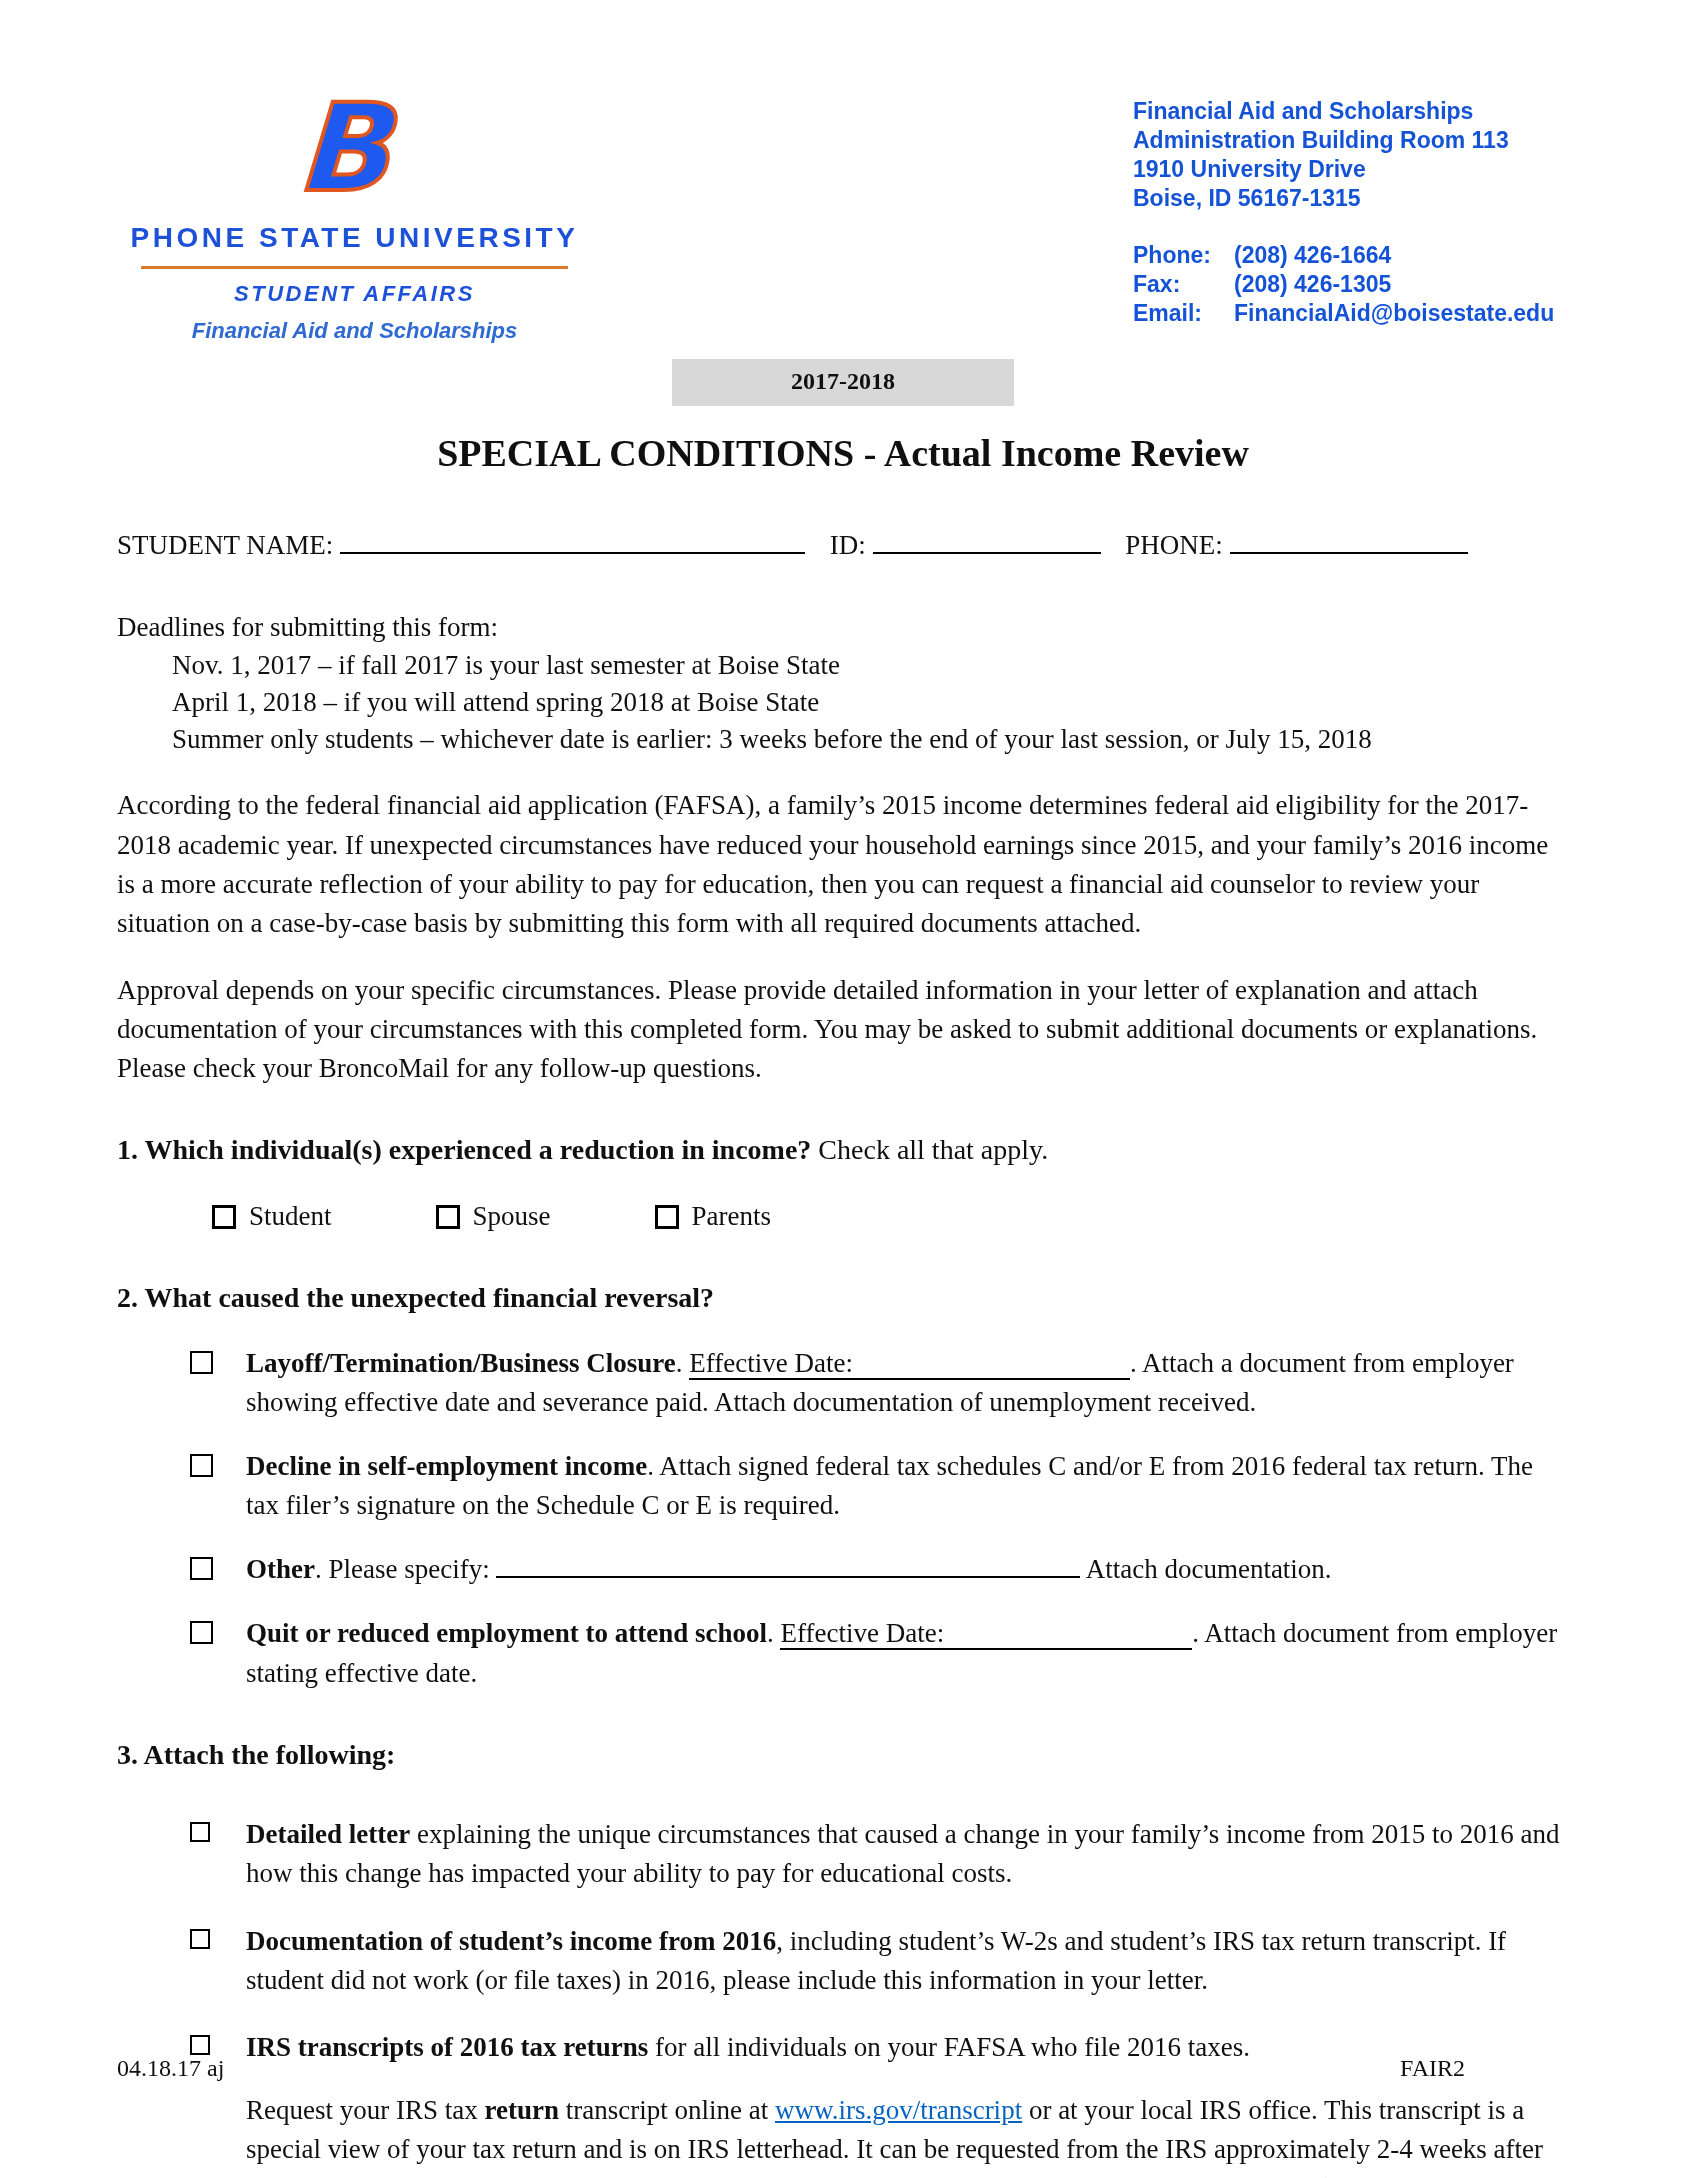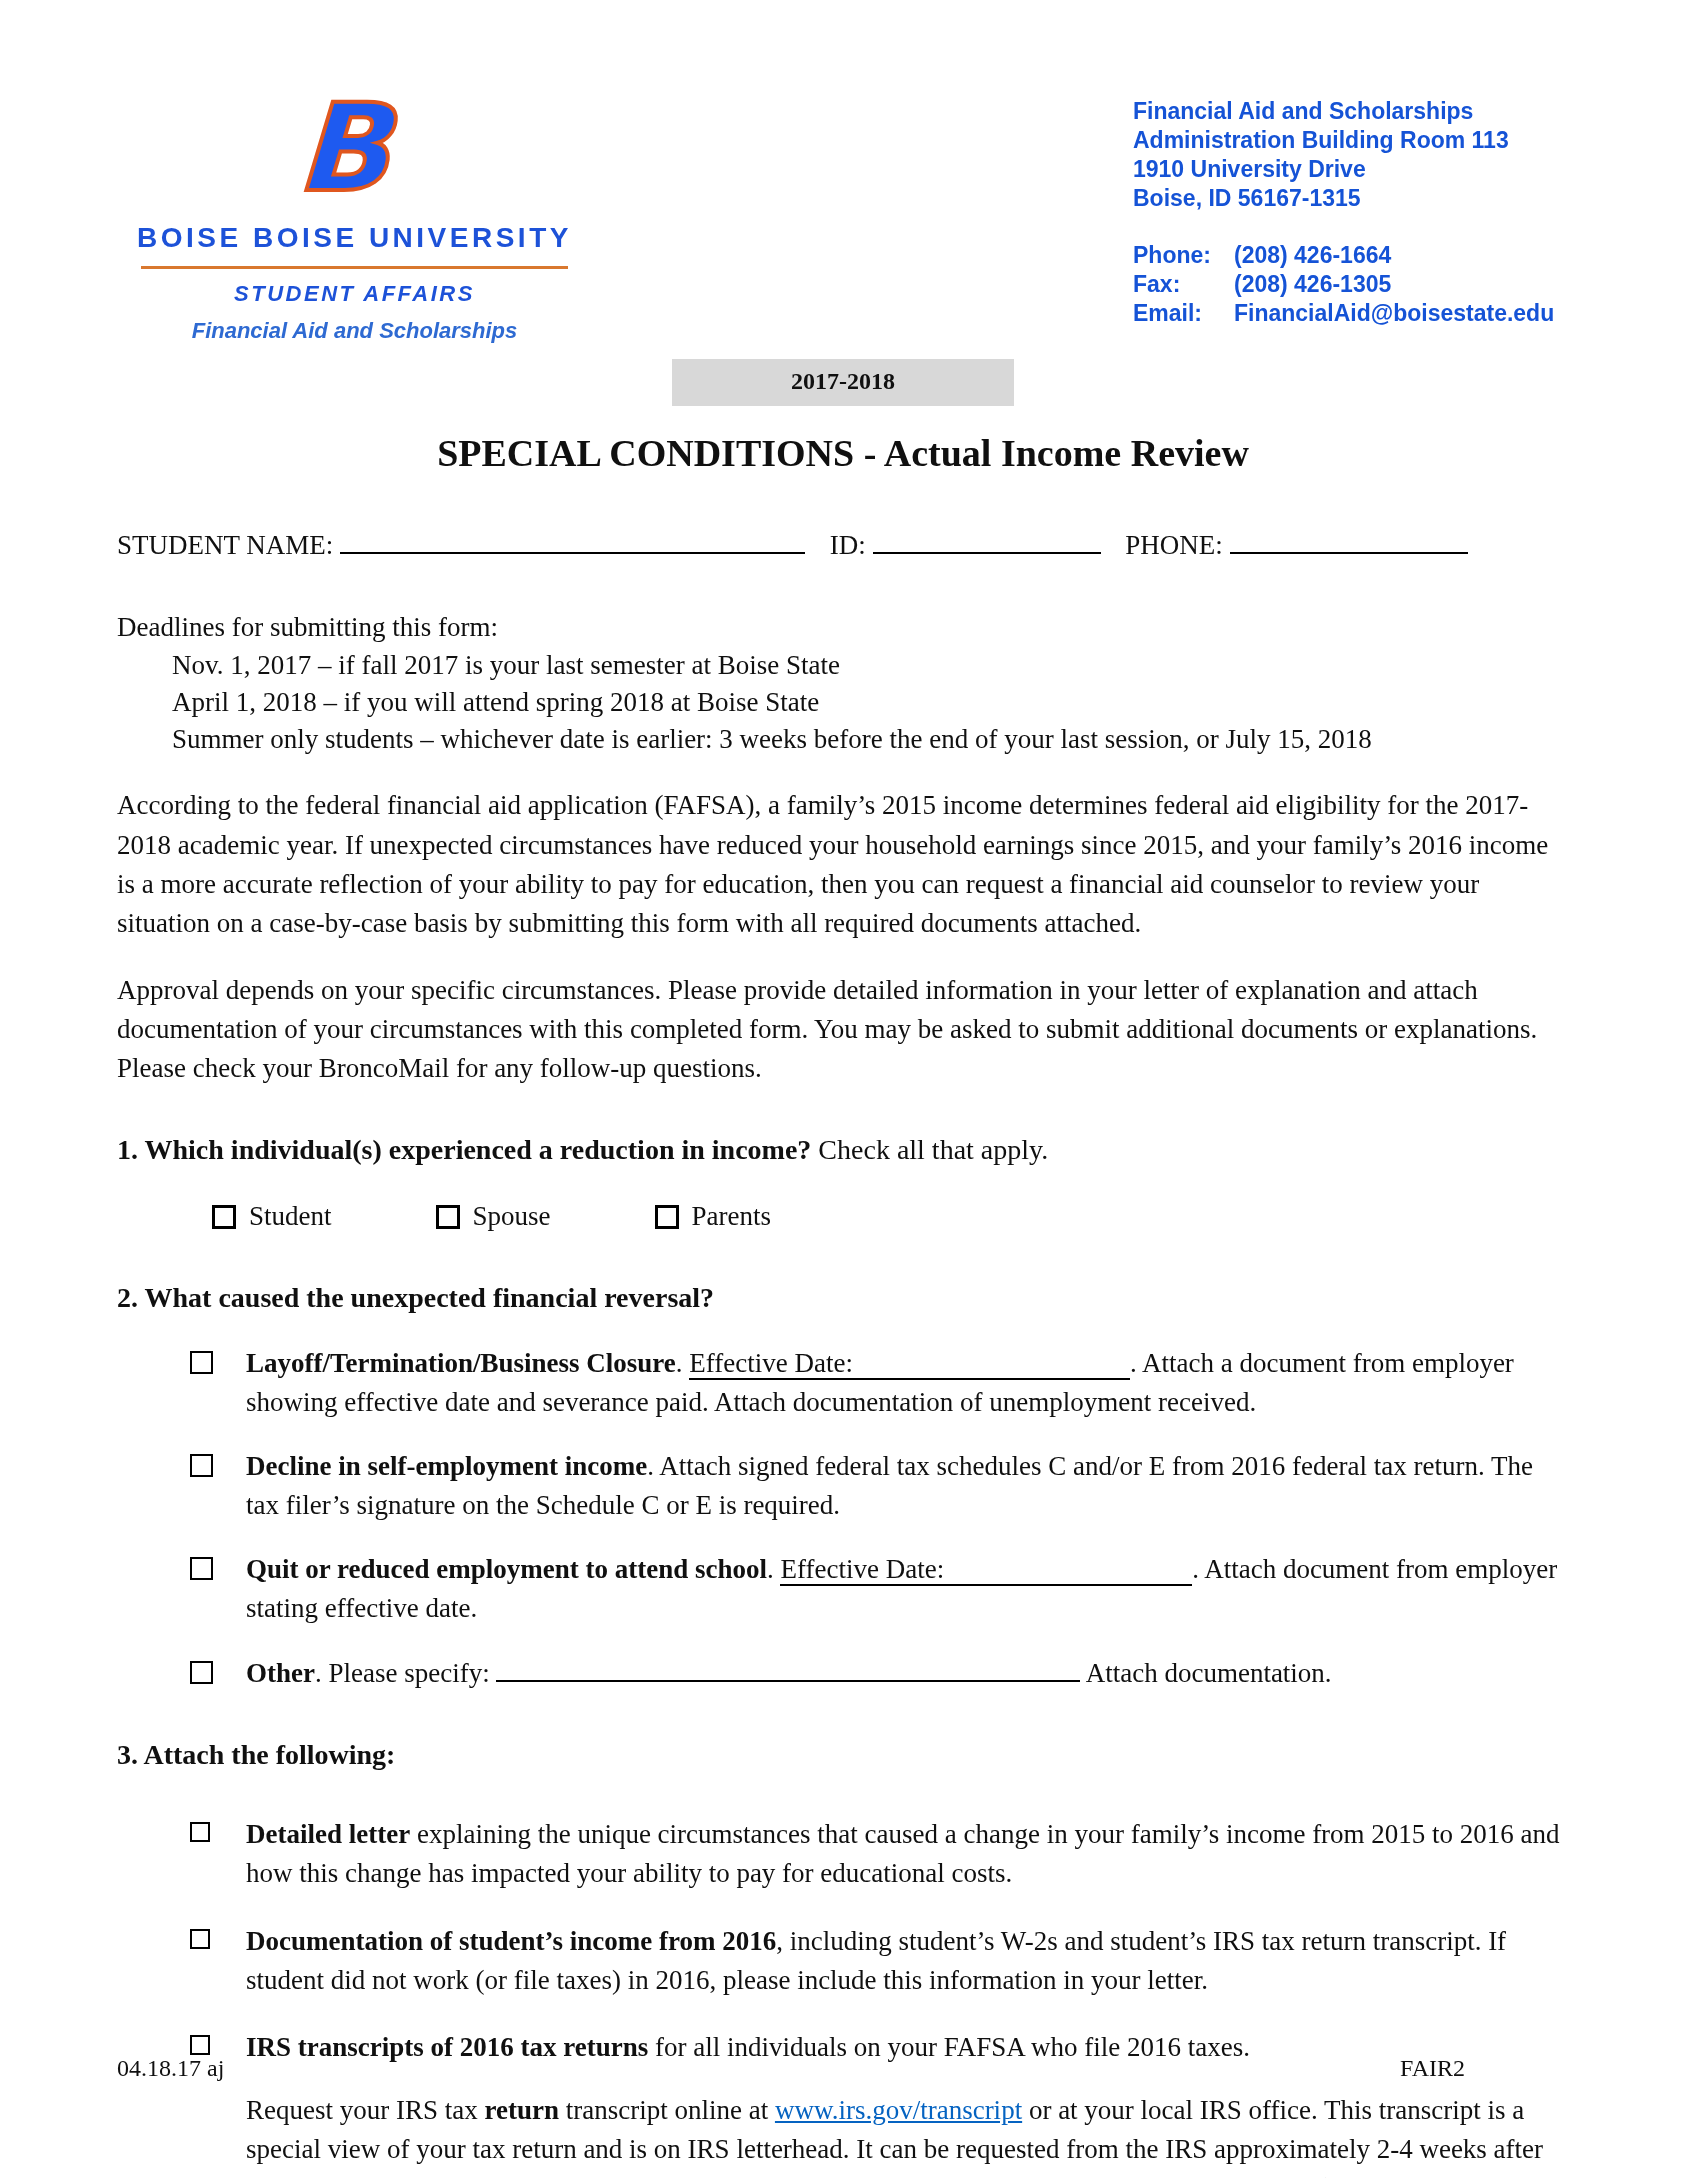--- a/index.html
+++ b/index.html
@@ -98,21 +98,21 @@
   }
 </style>
 </head>
 <body>
 
 <div class="page">
 
   <div class="header">
     <div class="logo-block">
       <div class="logo-b">B</div>
-      <div class="logo-university">BOISE BOISE UNIVERSITY</div>
+      <div class="logo-university">PHONE STATE UNIVERSITY</div>
       <div class="logo-rule"></div>
       <div class="logo-affairs">STUDENT AFFAIRS</div>
       <div class="logo-dept">Financial Aid and Scholarships</div>
     </div>
     <div class="contact">
       <div>Financial Aid and Scholarships</div>
       <div>Administration Building Room 113</div>
       <div>1910 University Drive</div>
       <div>Boise, ID 56167-1315</div>
       <div class="contact-rows">
@@ -180,26 +180,26 @@
       <span><b>Layoff/Termination/Business Closure</b><span>. </span><span class="eff pad280"><span>Effective Date:</span></span><span>. Attach a document from employer showing effective date and severance paid. Attach documentation of unemployment received.</span></span>
     </div>
 
     <div class="opt">
       <span class="checkbox cb-md"></span>
       <span><b>Decline in self-employment income</b><span>. Attach signed federal tax schedules C and/or E from 2016 federal tax return. The tax filer’s signature on the Schedule C or E is required.</span></span>
     </div>
 
     <div class="opt">
       <span class="checkbox cb-md"></span>
+      <span><b>Other</b><span>. Please specify: </span><span class="blank w590"></span><span> Attach documentation.</span></span>
+    </div>
+
+    <div class="opt">
+      <span class="checkbox cb-md"></span>
       <span><b>Quit or reduced employment to attend school</b><span>. </span><span class="eff pad250"><span>Effective Date:</span></span><span>. Attach document from employer stating effective date.</span></span>
-    </div>
-
-    <div class="opt">
-      <span class="checkbox cb-md"></span>
-      <span><b>Other</b><span>. Please specify: </span><span class="blank w590"></span><span> Attach documentation.</span></span>
     </div>
   </div>
 
   <div class="section">
     <div class="heading"><b>3. Attach the following:</b></div>
 
     <div class="opt" style="margin-top:40px;">
       <span class="checkbox cb-sm"></span>
       <span><b>Detailed letter</b><span> explaining the unique circumstances that caused a change in your family’s income from 2015 to 2016 and how this change has impacted your ability to pay for educational costs.</span></span>
     </div>

